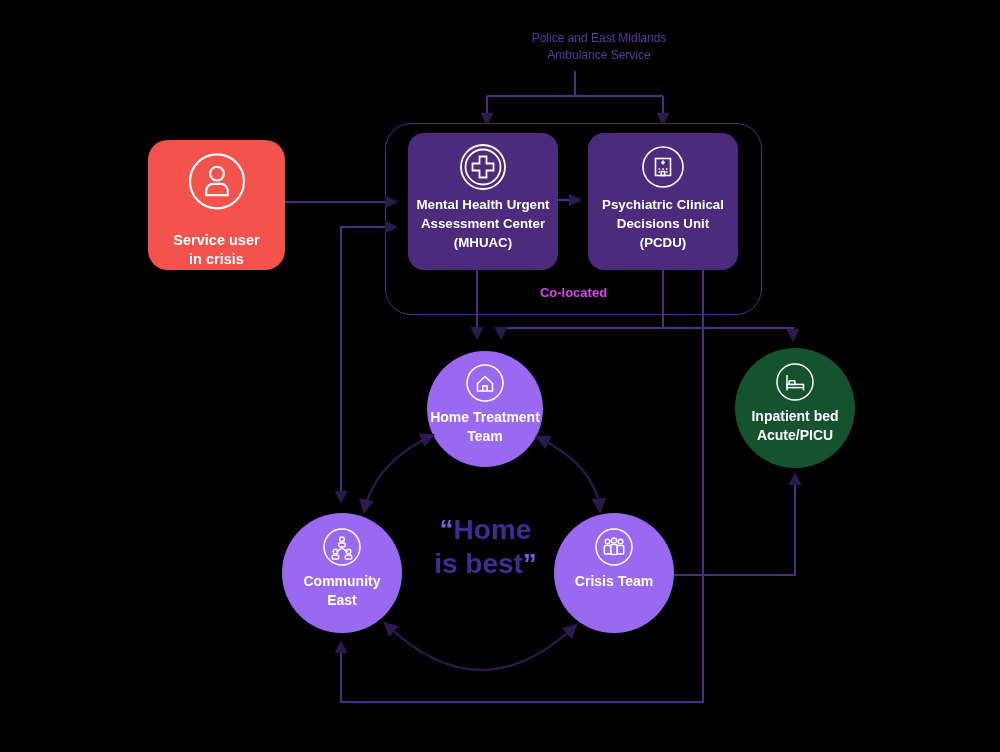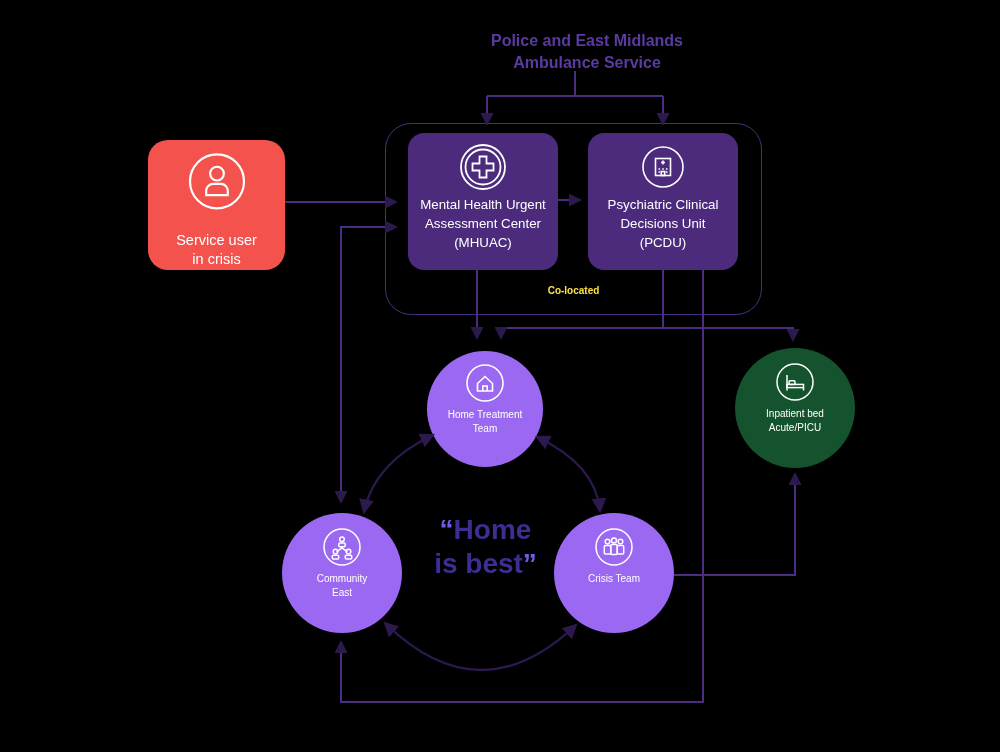--- a/index.html
+++ b/index.html
@@ -1,39 +1,39 @@
 <!DOCTYPE html>
 <html><head>
 <meta charset="utf-8">
 <style>
   html,body{margin:0;padding:0;background:#000;}
   .canvas{position:relative;width:1000px;height:752px;background:#000;overflow:hidden;
           font-family:"Liberation Sans",sans-serif;}
   .abs{position:absolute;}
-  .node-label{white-space:pre-line;text-align:center;font-weight:400;color:#fff;}
+  .node-label{white-space:pre-line;text-align:center;font-weight:700;color:#fff;}
   
-  .top-source{left:442px;top:30px;width:290px;text-align:center;font-weight:700;
-              font-size:16px;line-height:1.4;color:#5a3aa3;white-space:pre-line;}
+  .top-source{left:454px;top:30px;width:290px;text-align:center;font-weight:400;
+              font-size:12px;line-height:1.4;color:#5a3aa3;white-space:pre-line;}
   
   .service-box{left:148px;top:140px;width:137px;height:130px;border-radius:20px;
                background:#f4534d;display:flex;flex-direction:column;align-items:center;}
   .service-box .node-label{font-size:14.5px;line-height:1.35;margin-top:20px;}
   
   .coloc{left:385px;top:123px;width:377px;height:192px;border:1.5px solid #4b2e83;
          border-radius:26px;box-sizing:border-box;}
   .coloc-label{left:385px;top:285px;width:377px;text-align:center;font-weight:700;
-               font-size:10px;color:#fde047;}
+               font-size:13px;color:#d946ef;}
   .pbox{width:150px;height:137px;border-radius:16px;background:#4c2a7c;
         display:flex;flex-direction:column;align-items:center;}
   .pbox .node-label{font-size:13.3px;line-height:1.42;margin-top:5px;}
   .mhuac{left:408px;top:133px;}
   .pcdu{left:588px;top:133px;}
   
   .circle{border-radius:50%;display:flex;flex-direction:column;align-items:center;}
-  .circle .node-label{font-size:10px;line-height:1.35;margin-top:5px;}
+  .circle .node-label{font-size:14px;line-height:1.35;margin-top:5px;}
   .purple-c{background:#9b68f2;}
   .teal-c{background:#14532d;}
   .htt{left:427px;top:351px;width:116px;height:116px;}
   .community{left:282px;top:513px;width:120px;height:120px;}
   .crisis{left:554px;top:513px;width:120px;height:120px;align-items:center;}
   .inpatient{left:735px;top:348px;width:120px;height:120px;}
   
   .quote{left:398px;top:513px;width:175px;text-align:center;font-weight:700;
          font-size:28px;line-height:1.22;color:#3f2d92;}
   .quote .q{color:#7a58e8;}

